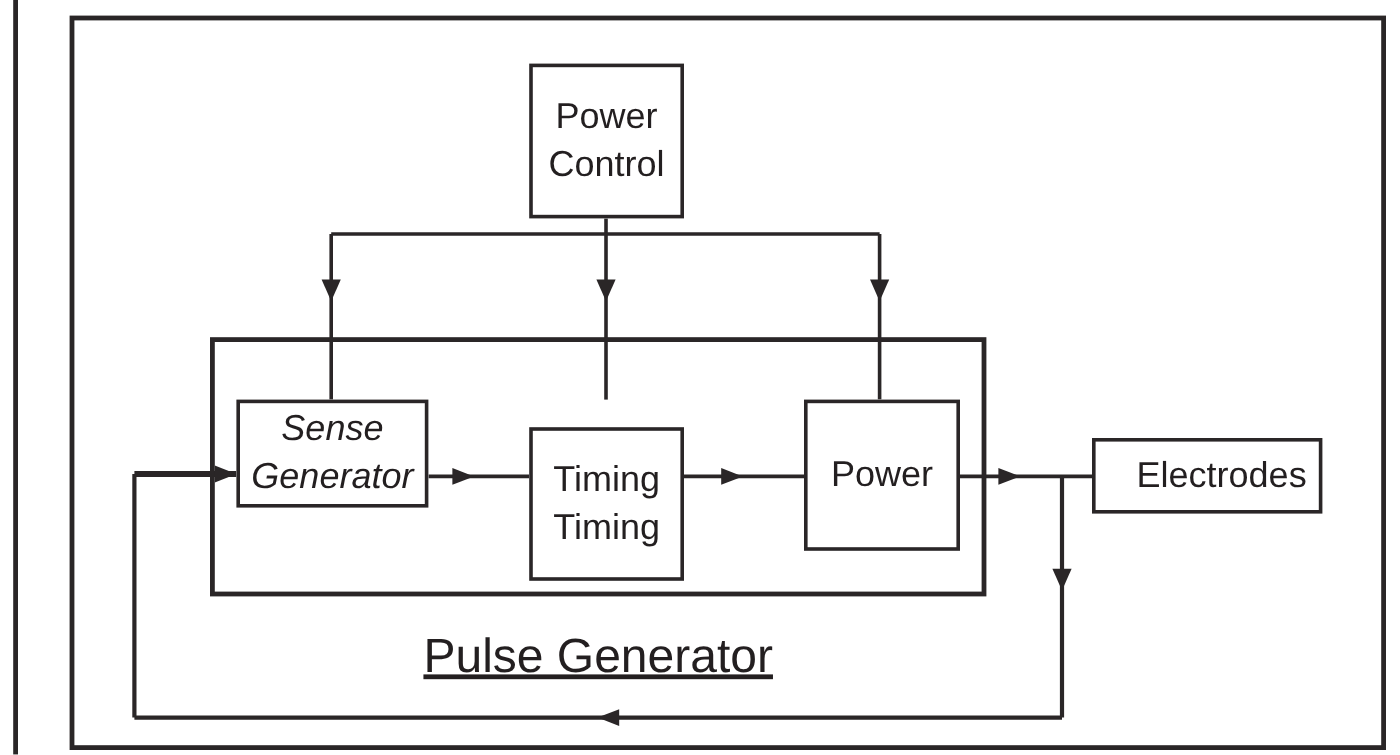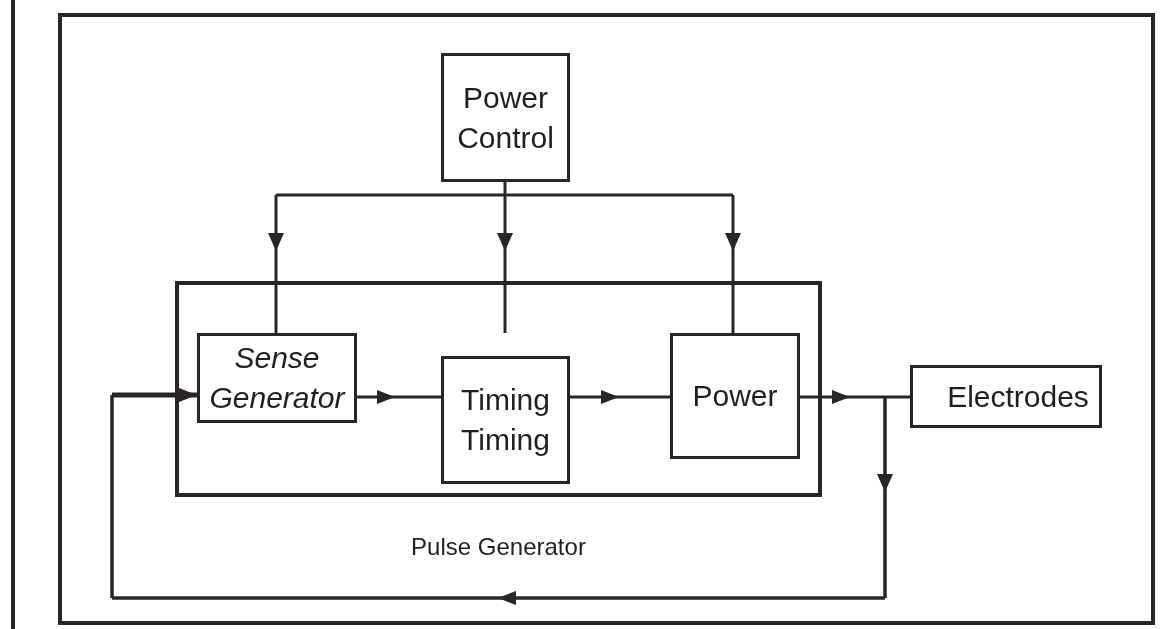--- a/index.html
+++ b/index.html
@@ -55,23 +55,24 @@
     border: 4px solid var(--line-color);
     background: transparent;
     z-index: 2;
   }
   .group-label {
     position: absolute;
     left: 175px; top: 527px;
     width: 647px;
     text-align: center;
     color: var(--text-color);
-    font-size: 24px;
+    font-size: 40px;
     line-height: 40px;
     z-index: 3;
+    text-decoration: underline;
   }
   .node-power-source   { left: 441px; top:  53px; width: 129px; height: 129px; }
   .node-sense-amplifier{ left: 197px; top: 333px; width: 160px; height: 90px; font-style: italic; }
   .node-timing-control { left: 441px; top: 332px; width: 129px; height: 128px; margin-top: 24px; }
   .node-output-driver  { left: 670px; top: 333px; width: 130px; height: 126px; }
   .node-electrodes     { left: 910px; top: 365px; width: 192px; height:  63px; padding-left: 24px; }
 </style>
 </head>
 <body>
 

